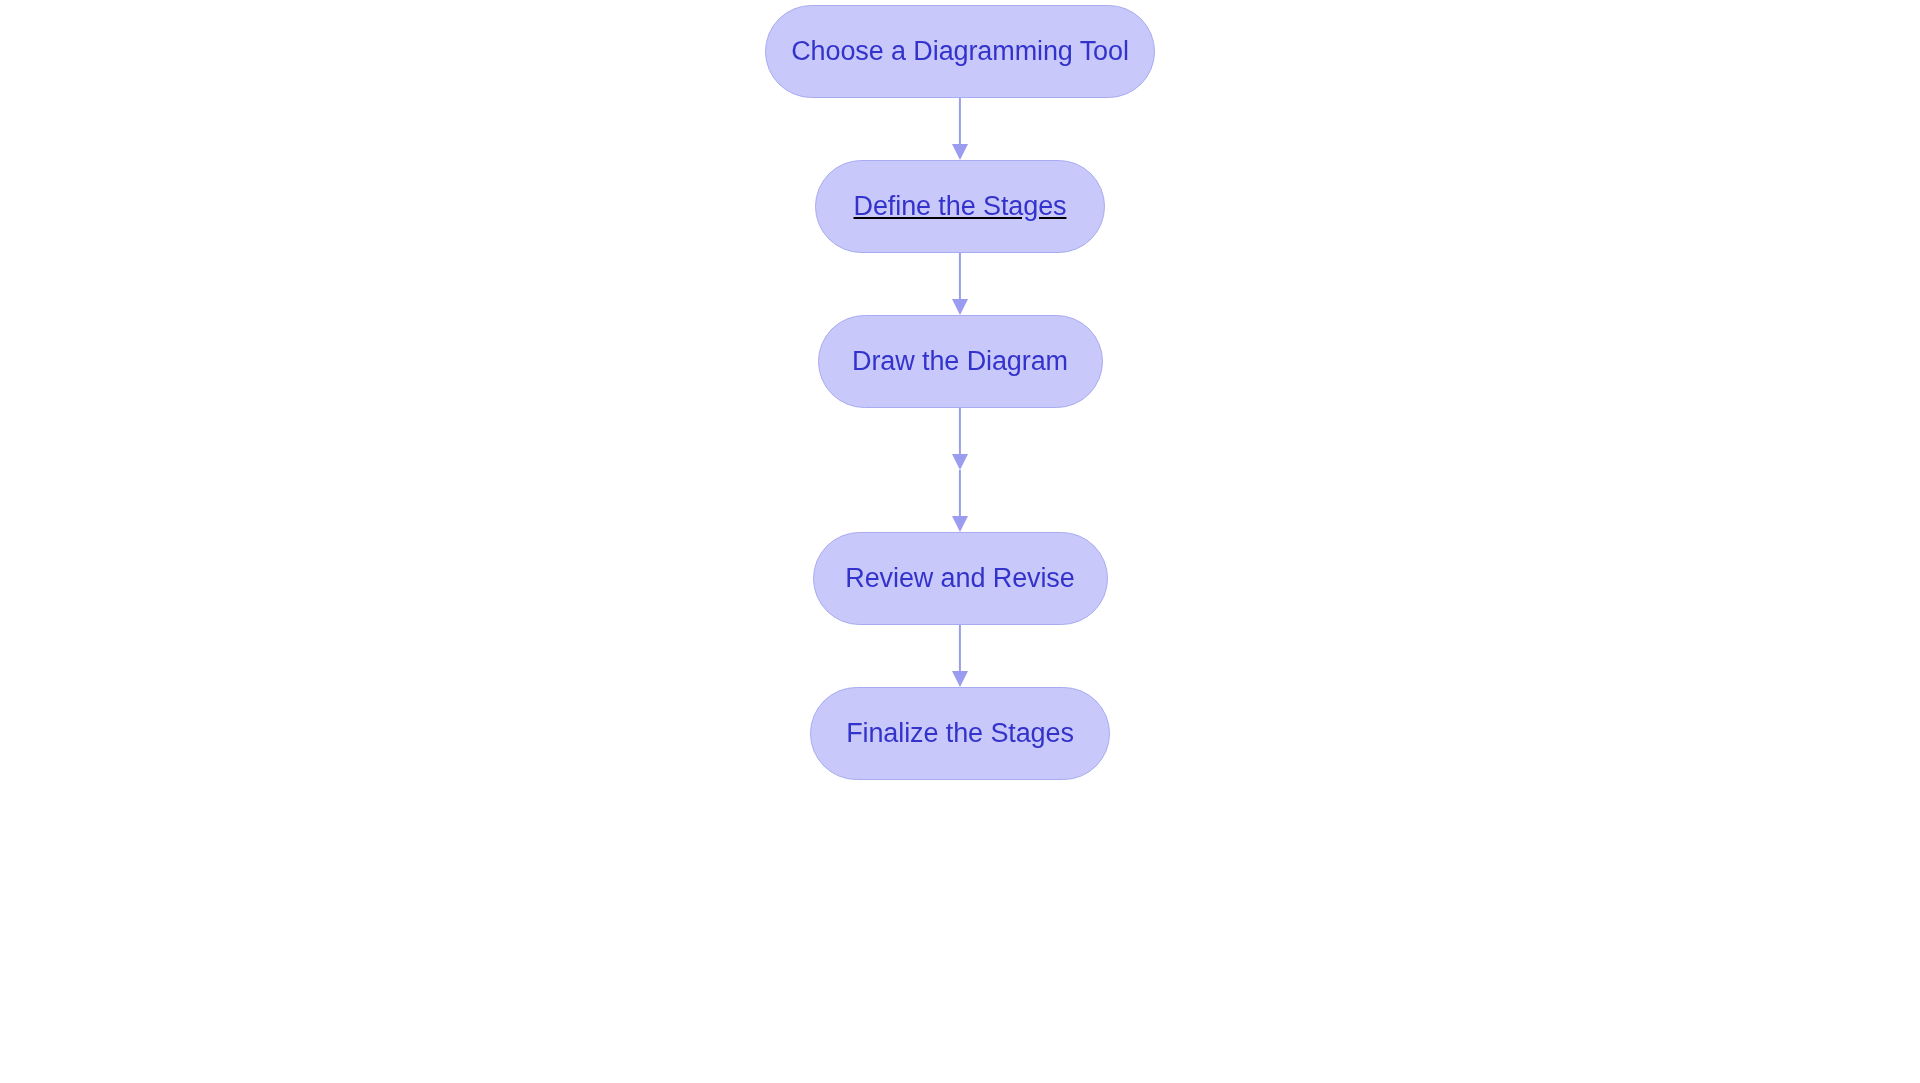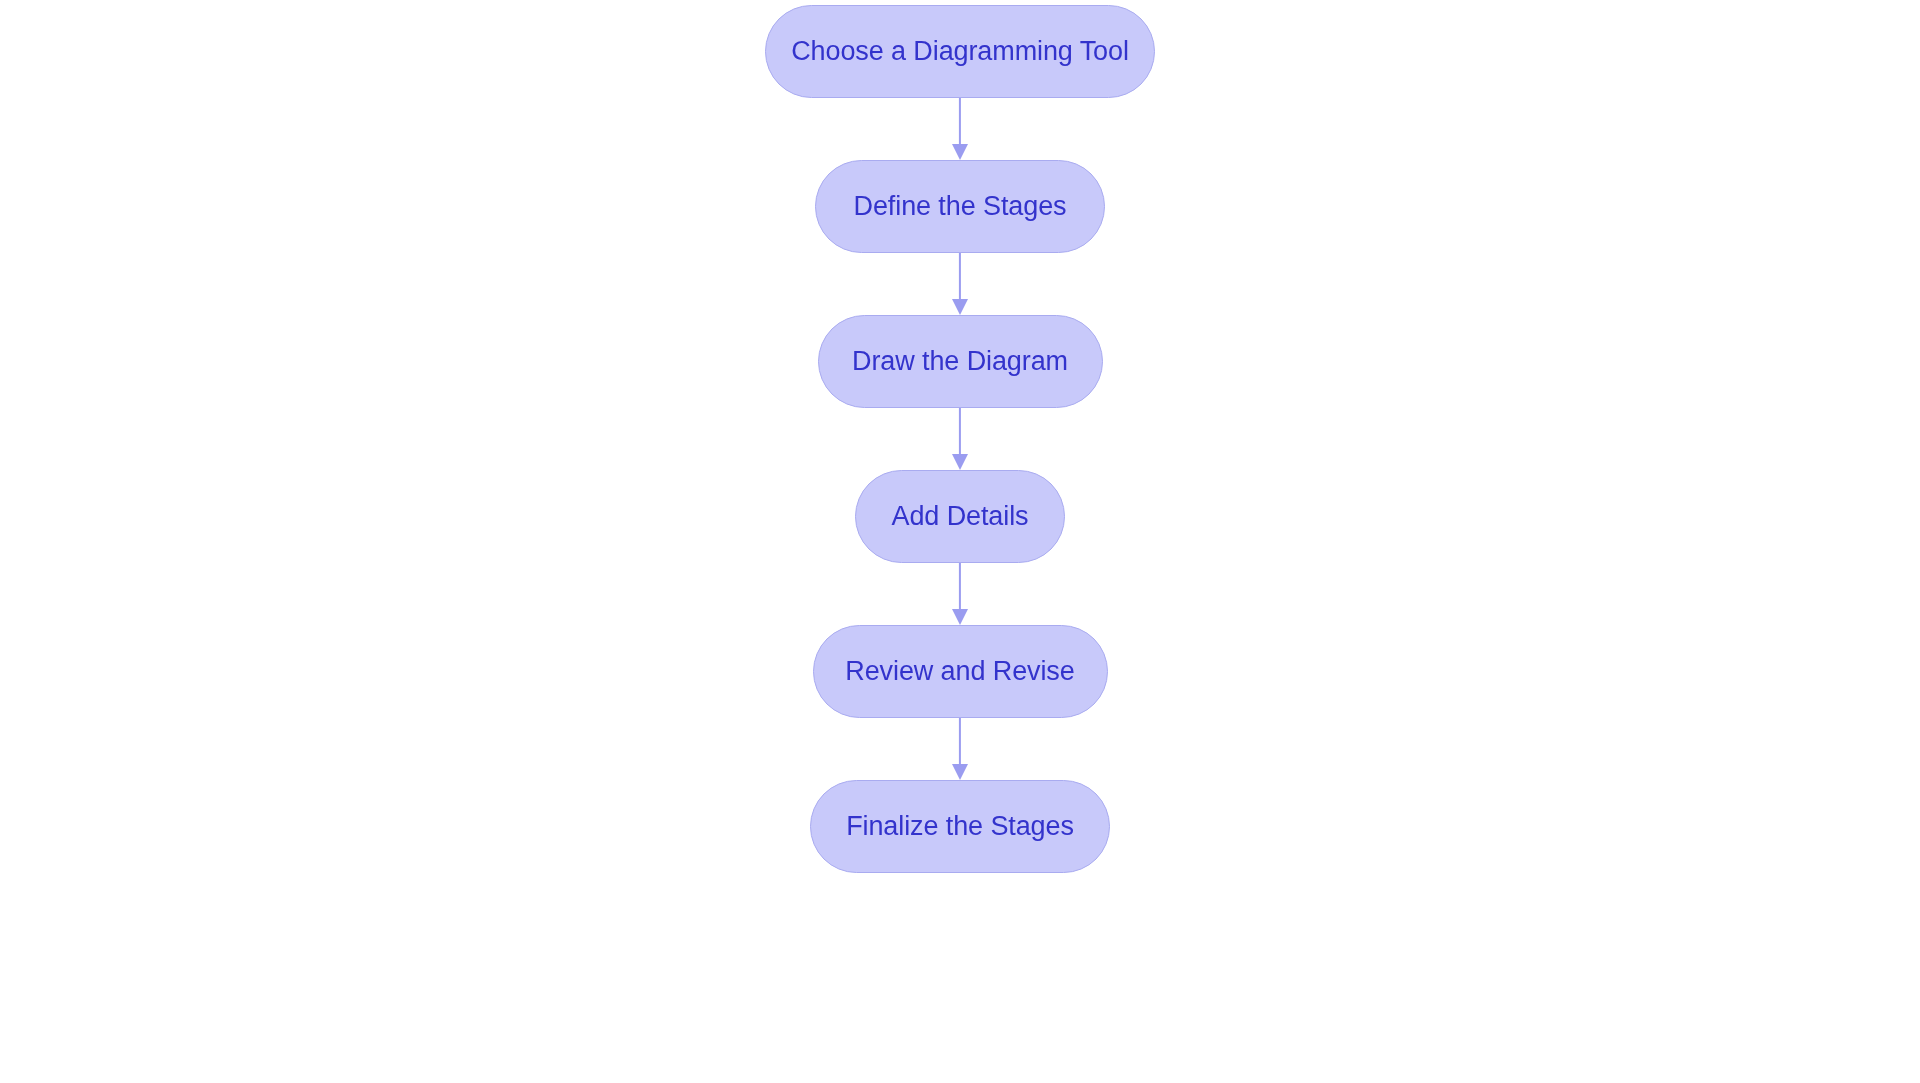--- a/index.html
+++ b/index.html
@@ -77,21 +77,21 @@
     transform: translateX(-50%);
     width: 0;
     height: 0;
     border-left: 8px solid transparent;
     border-right: 8px solid transparent;
     border-top: 16px solid #9a9cf0;
   }
 
   
   .n0 { width: 390px; margin-top: 5px; }
-  .n1 { width: 290px; }
+  .n1 { width: 290px; text-decoration: underline; }
   .n2 { width: 285px; align-items: center; }
   .n3 { width: 210px; }
   .n4 { width: 295px; text-align: center; }
   .n5 { width: 300px; }
 </style>
 </head>
 <body>
 
 <div id="flowchart-canvas">
   <div class="flow-column">
@@ -116,23 +116,20 @@
 
     <div class="node n2">
       <span class="node-label">Draw the Diagram</span>
     </div>
 
     <div class="connector">
       <div class="stem"></div>
       <div class="head"></div>
     </div>
 
-    <div class="node n3">
-      <span class="node-label">Add Details</span>
-    </div>
 
     <div class="connector">
       <div class="stem"></div>
       <div class="head"></div>
     </div>
 
     <div class="node n4">
       <span class="node-label">Review and Revise</span>
     </div>
 

